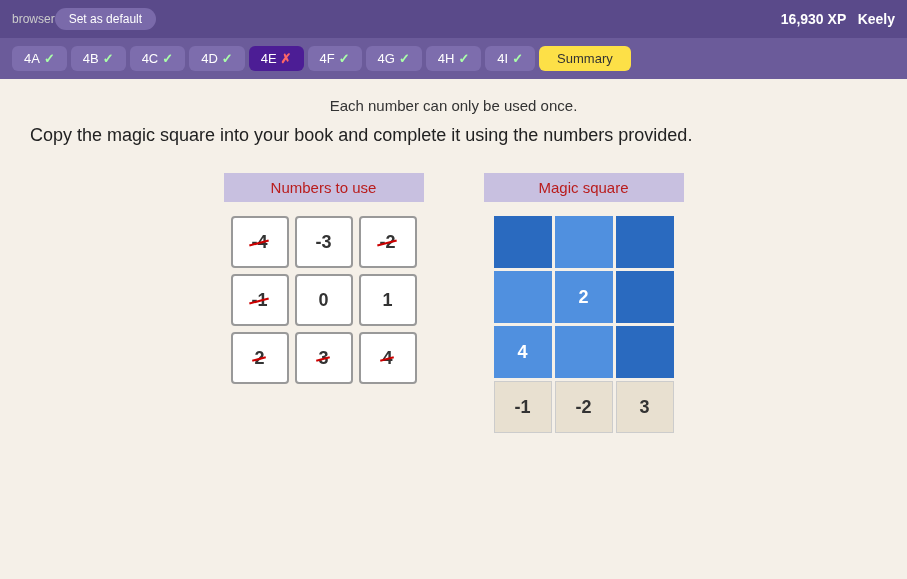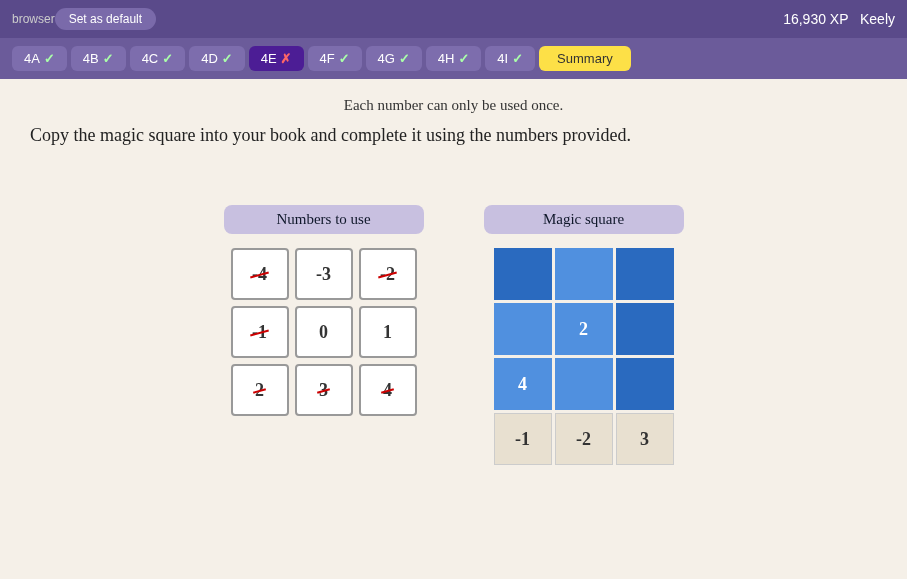--- a/index.html
+++ b/index.html
@@ -30,21 +30,21 @@
       border: none;
       border-radius: 14px;
       padding: 4px 14px;
       font-size: 12px;
       cursor: pointer;
     }
     .xp-area {
       margin-left: auto;
       color: white;
       font-size: 14px;
-      font-weight: normal;
+      font-weight: bold;
     }
 
     
     .tabs-bar {
       background: #6b5b9a;
       display: flex;
       align-items: center;
       padding: 8px 12px;
       gap: 4px;
       flex-wrap: wrap;
@@ -78,21 +78,20 @@
       padding: 5px 18px;
       font-size: 13px;
       cursor: pointer;
       font-weight: 500;
     }
 
     
     .main-content {
       padding: 18px 30px;
       background: #f5f0e8;
-      font-family: Liberation Serif, serif;
     }
 
     .instruction-top {
       text-align: center;
       font-size: 15px;
       color: #333;
       margin-bottom: 8px;
     }
 
     .instruction-main {
@@ -105,30 +104,29 @@
     
     .exercise-area {
       display: flex;
       justify-content: center;
       gap: 60px;
       align-items: flex-start;
     }
 
     .section-label {
       background: #c8c0e0;
-      border-radius: 8px;
+      border-radius: 0;
       padding: 6px 18px;
       font-size: 15px;
       font-weight: 500;
-      color: #0f172a;
+      color: #b91c1c;
       text-align: center;
       margin-bottom: 14px;
       display: inline-block;
       width: 100%;
-      margin-top: 32px;
     }
 
     .numbers-section {
       display: flex;
       flex-direction: column;
       align-items: center;
       min-width: 200px;
     }
 
     .numbers-grid {

